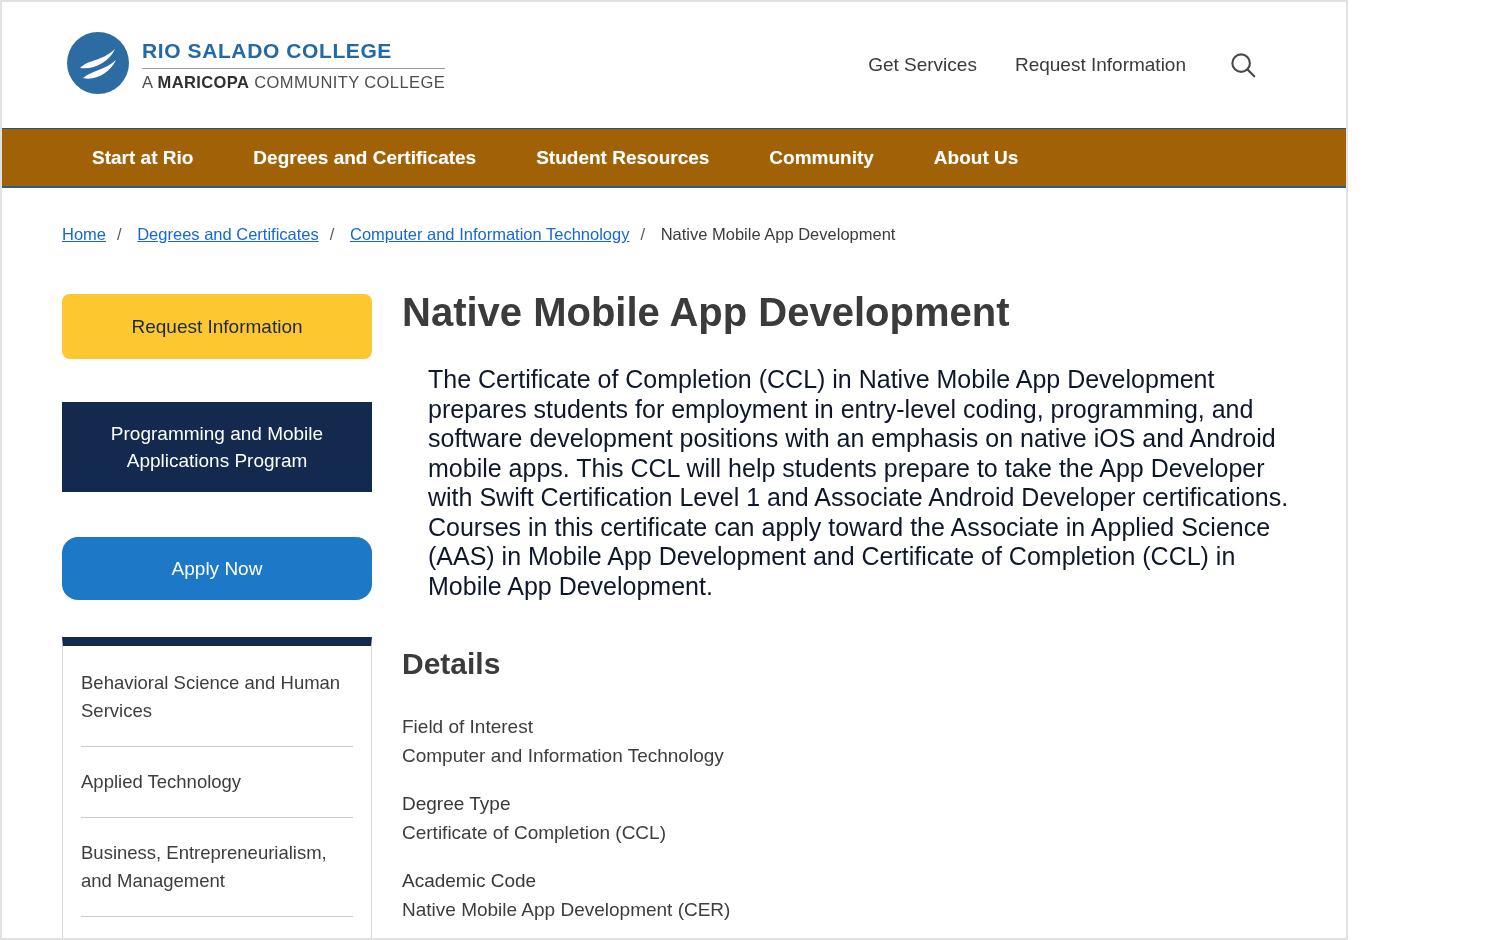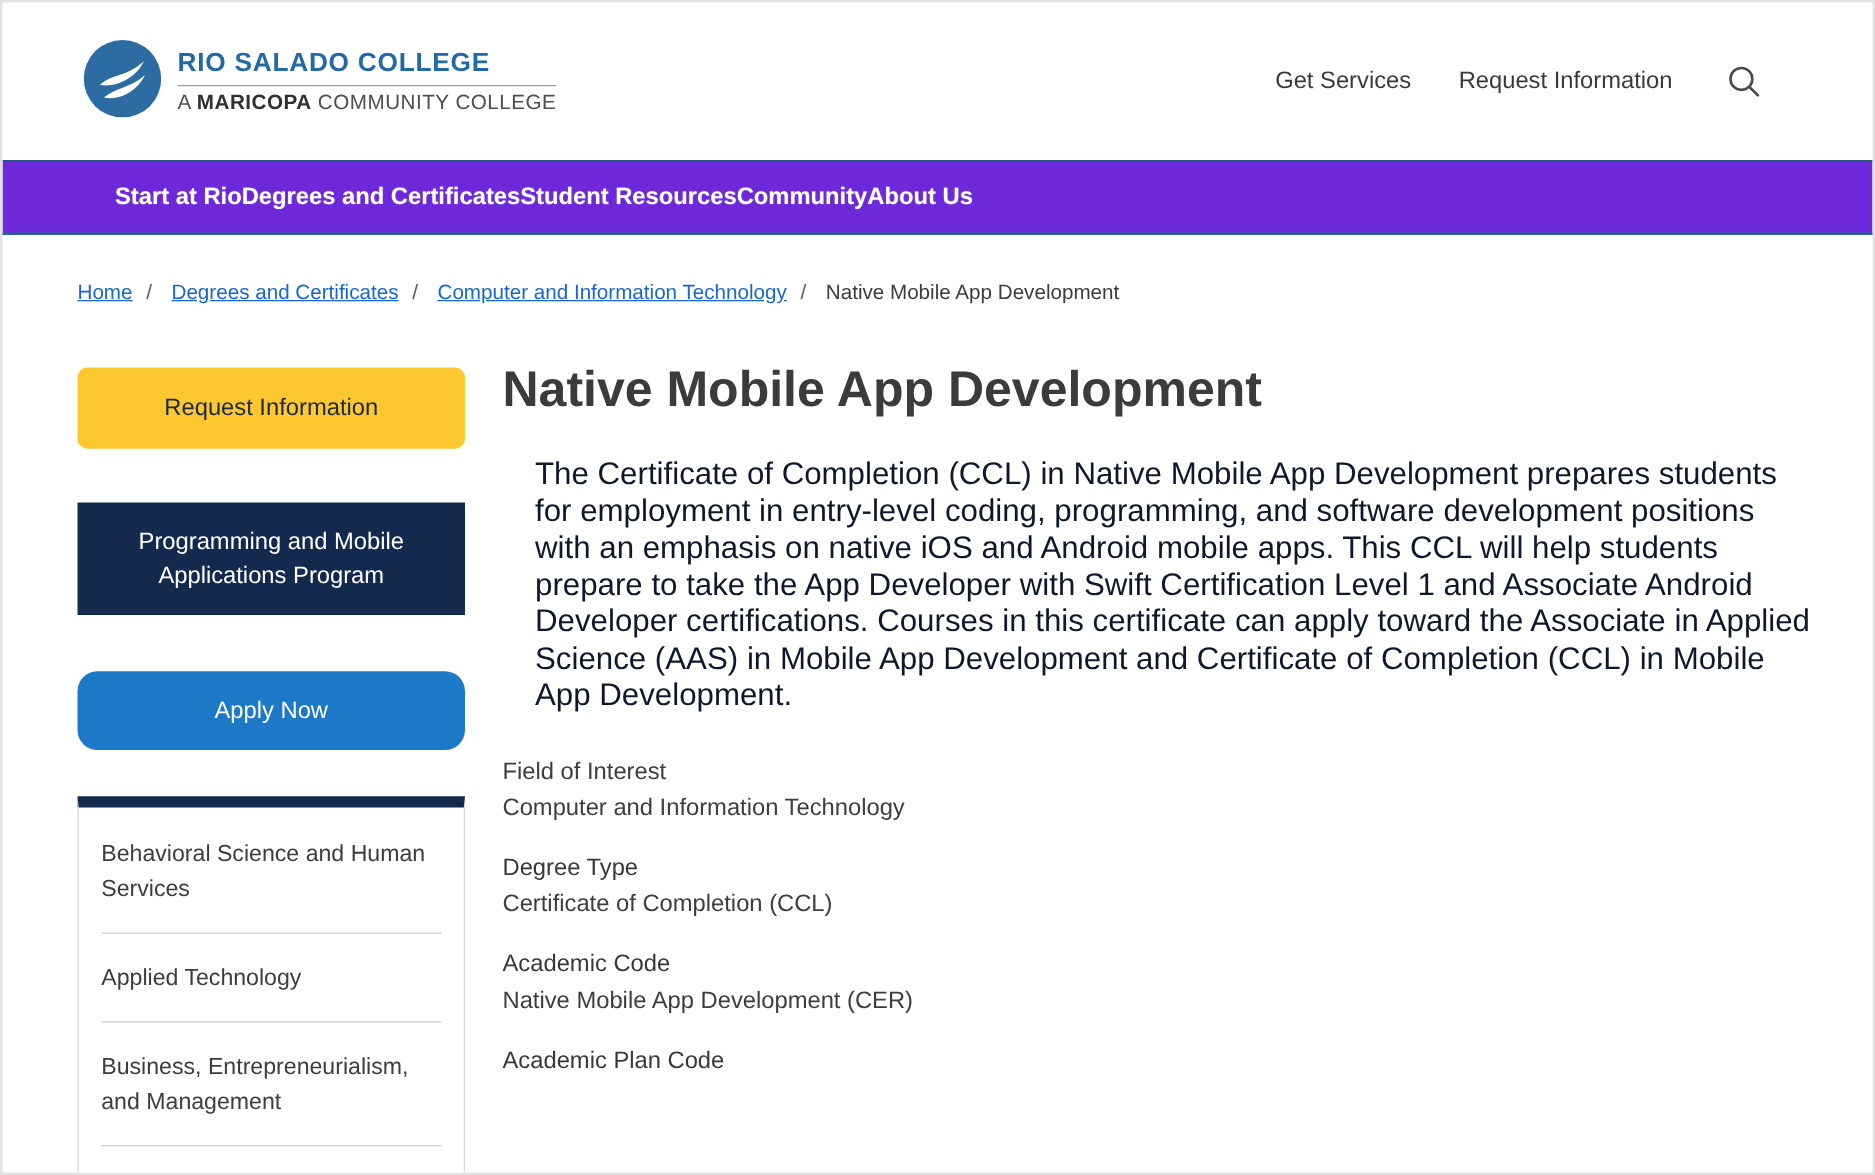--- a/index.html
+++ b/index.html
@@ -1,19 +1,19 @@
 <!DOCTYPE html>
 <html><head>
 <meta charset="utf-8">
 <style>
   * { margin:0; padding:0; box-sizing:border-box; }
   html,body { background:#fff; }
   body { font-family:"Liberation Sans","DejaVu Sans",sans-serif; color:#3d3d3d; }
   .page {
-    width:1500px; height:940px; background:#fff;
+    width:1348px; height:940px; background:#fff;
     border:2px solid #e2e2e2; overflow:hidden; position:relative;
   }
 
   
   header {
     height:126px; display:flex; align-items:center;
     padding:0 88px 0 65px; background:#fff;
   }
   .logo { display:flex; align-items:center; gap:13px; text-decoration:none; cursor:pointer; }
   .logo-text { display:flex; flex-direction:column; }
@@ -28,22 +28,22 @@
   .header-link {
     color:#3a3a3a; font-size:19px; text-decoration:none; cursor:pointer;
   }
   .search-btn {
     margin-left:42px; background:none; border:none; cursor:pointer;
     display:flex; align-items:center;
   }
 
   
   .main-nav {
-    height:60px; background:#6d28d9; display:flex; align-items:center;
-    padding-left:90px; 
+    height:60px; background:#a16207; display:flex; align-items:center;
+    padding-left:90px; gap:60px;
     border-top:1px solid #1f567f; border-bottom:2px solid #27608d;
   }
   .nav-item {
     color:#fff; font-size:19px; font-weight:600; text-decoration:none; cursor:pointer;
     text-shadow:0 0 1px rgba(255,255,255,0.35);
   }
 
   
   .breadcrumb { padding:37px 0 0 60px; font-size:16.5px; }
   .crumb-link { color:#1667d2; text-decoration:underline; cursor:pointer; }
@@ -180,20 +180,21 @@
 
           <a class="cat-item active"></a>
         </div>
     </aside>
 
     <main class="main">
       <h1>Native Mobile App Development</h1>
 
       <p class="desc">The Certificate of Completion (CCL) in Native Mobile App Development prepares students for employment in entry-level coding, programming, and software development positions with an emphasis on native iOS and Android mobile apps. This CCL will help students prepare to take the App Developer with Swift Certification Level 1 and Associate Android Developer certifications. Courses in this certificate can apply toward the Associate in Applied Science (AAS) in Mobile App Development and Certificate of Completion (CCL) in Mobile App Development.</p>
 
+      <h2>Details</h2>
 
       <div class="fields">
 
           <div class="field">
             <div class="field-label">Field of Interest</div>
             <div class="field-value">Computer and Information Technology</div>
           </div>
 
           <div class="field">
             <div class="field-label bold">Degree Type</div>

